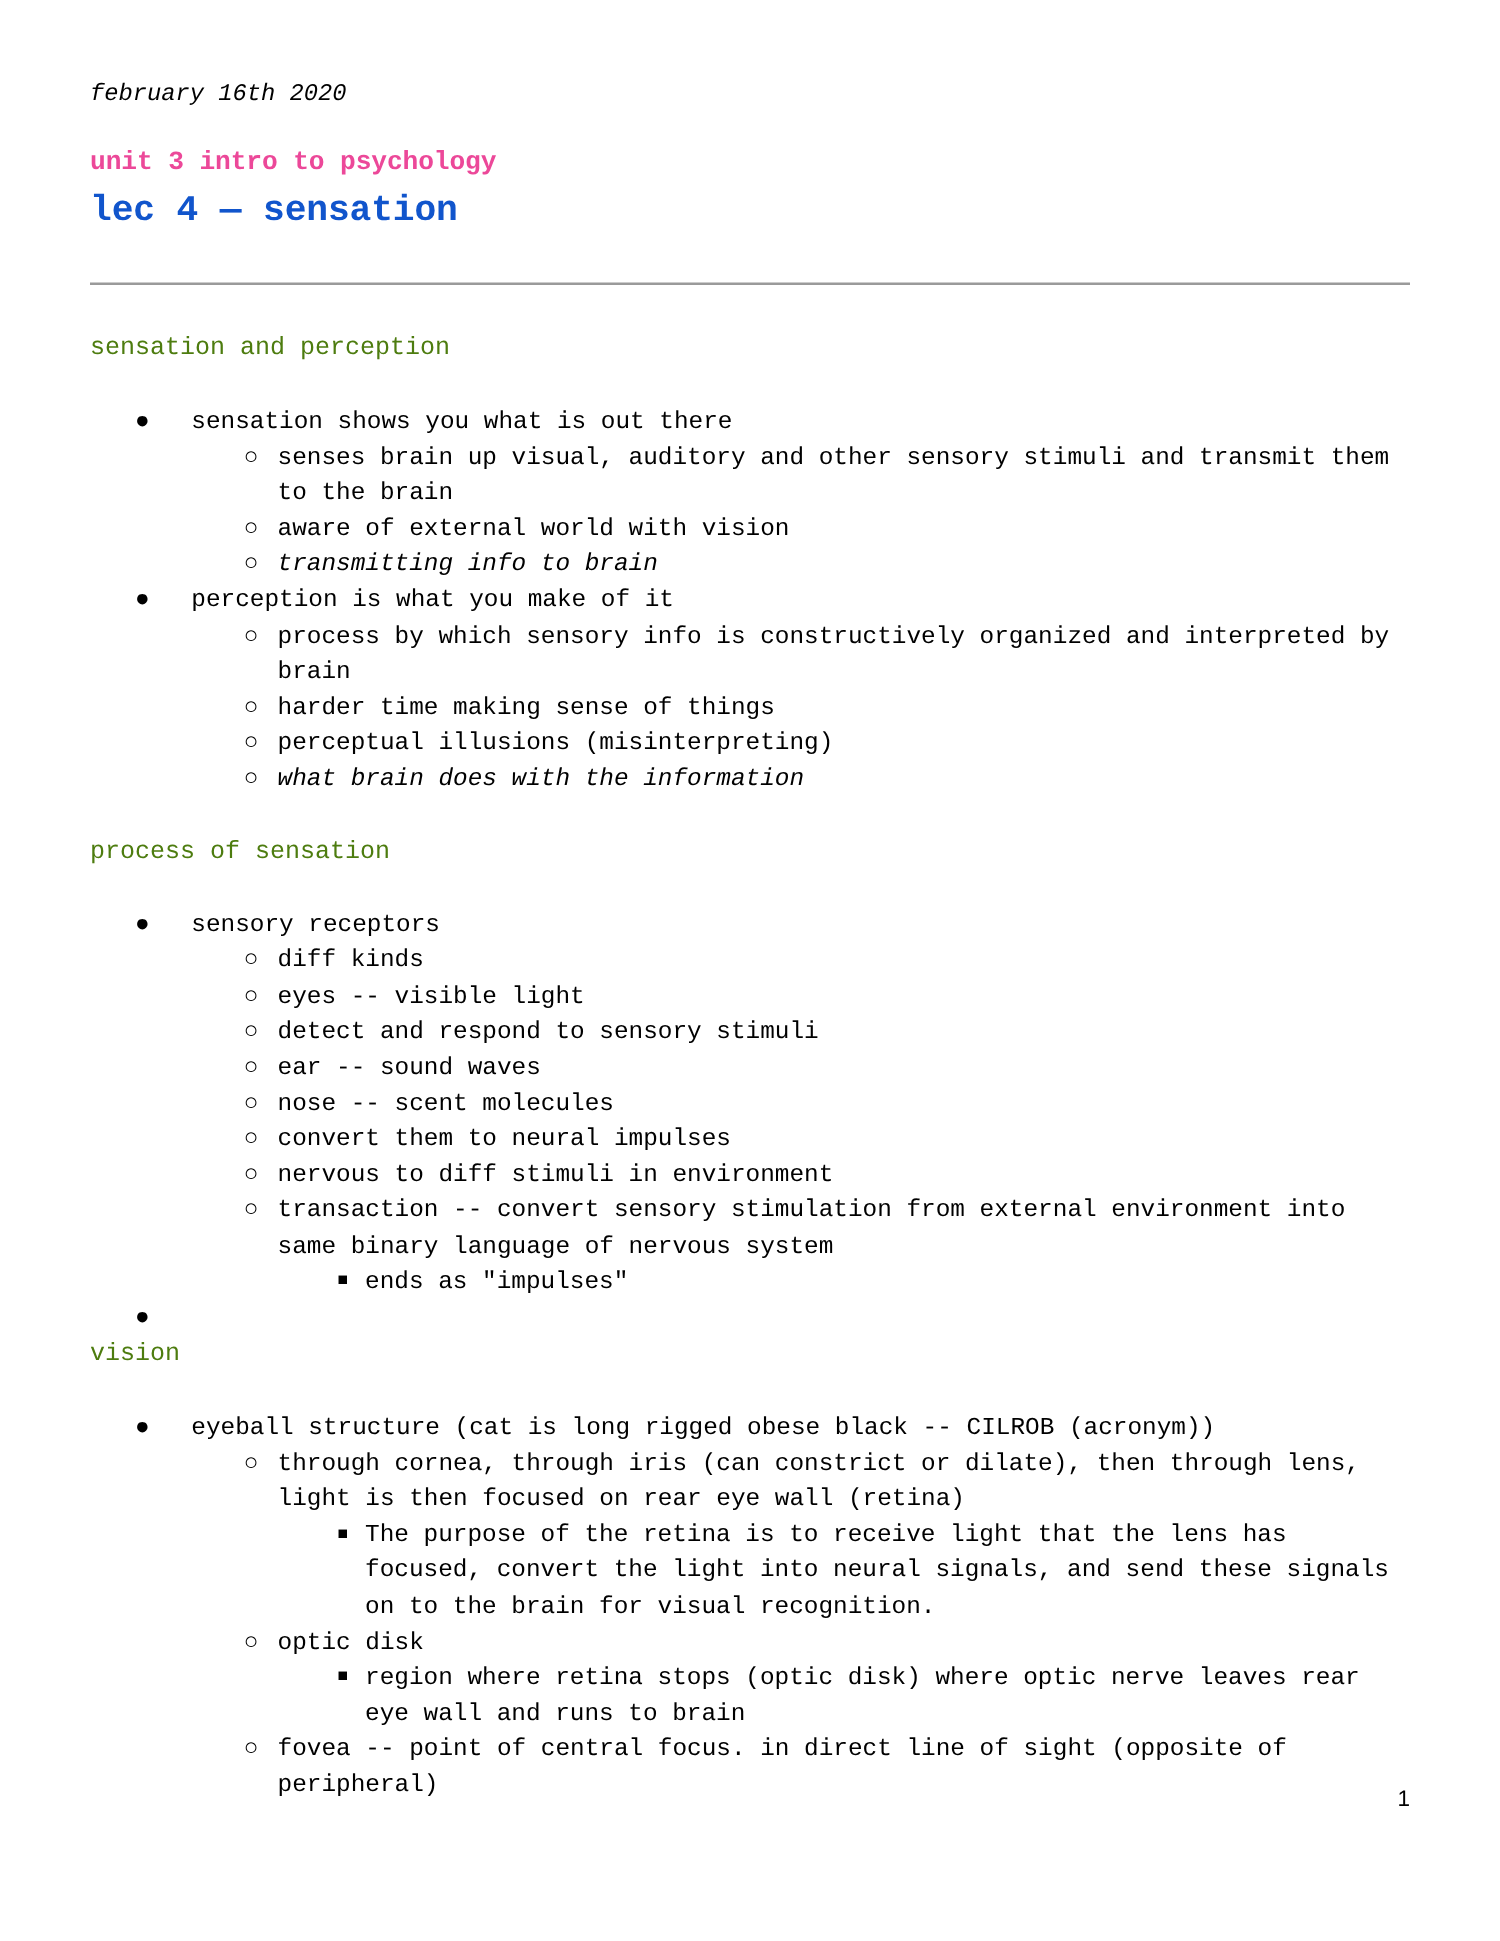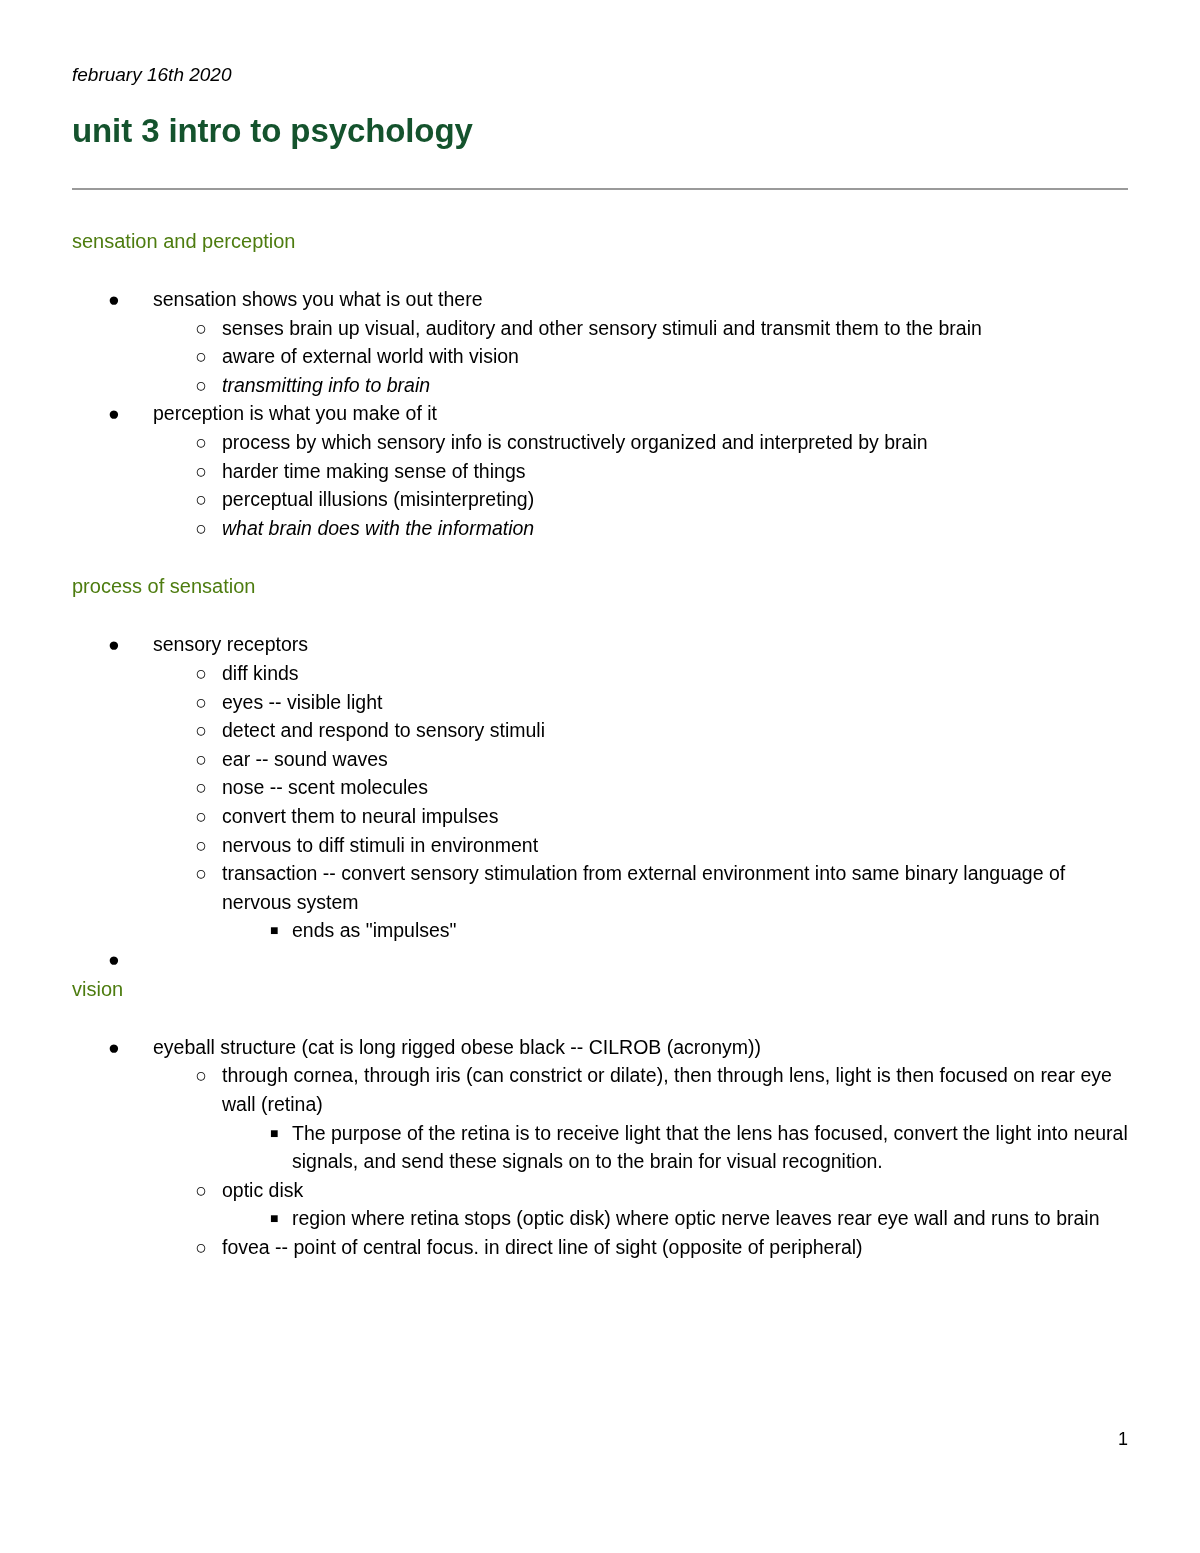--- a/index.html
+++ b/index.html
@@ -17,34 +17,35 @@
   }
 
   .page {
     position: absolute;
     left: 0;
     top: 0;
     width: 1200px;
     height: 1553px;
     box-sizing: border-box;
     padding: 62px 72px 0 72px;
+    font-family: Liberation Mono, monospace;
   }
 
   .doc-date {
     font-style: italic;
     font-size: 19px;
     line-height: 26px;
     color: #000000;
     margin: 0 0 24px 0;
   }
 
   .doc-title {
-    color: #14532d;
+    color: #ec4899;
     font-weight: bold;
-    font-size: 33px;
+    font-size: 21px;
     line-height: 38px;
     margin: 0;
     letter-spacing: -0.1px;
   }
   .doc-subtitle {
     color: #1155cc;
     font-weight: bold;
     font-size: 29px;
     line-height: 38px;
     margin: 0 0 4px 0;
@@ -150,20 +151,21 @@
   }
 </style>
 </head>
 <body>
 
 <div class="page">
 
   <div class="doc-date">february 16th 2020</div>
 
   <h1 class="doc-title">unit 3 intro to psychology</h1>
+  <h2 class="doc-subtitle">lec 4 — sensation</h2>
 
   <div class="rule"></div>
 
   <div class="block-gap-lg"></div>
 
   <div id="sections-root">
       <div class="section">
         <div class="section-heading">sensation and perception</div>
         <div class="block-gap-md"></div>
         <ul class="lvl1">

